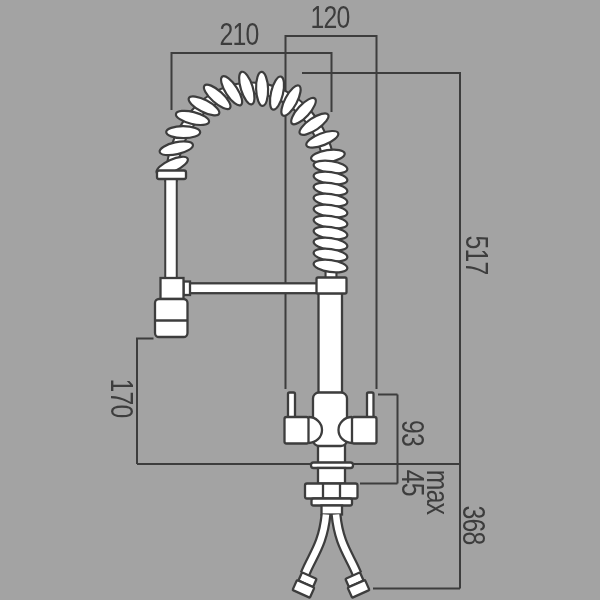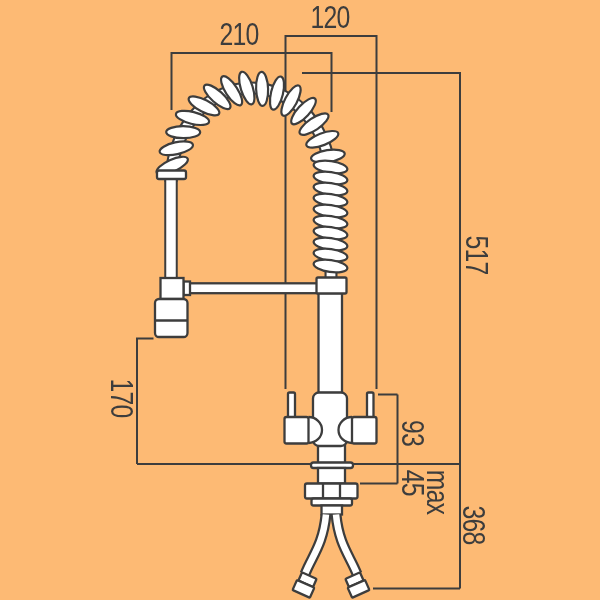--- a/index.html
+++ b/index.html
@@ -1,17 +1,17 @@
 <!DOCTYPE html>
 <html><head>
 <meta charset="utf-8">
 <style>
   html,body{margin:0;padding:0;background:#ffffff;}
   .canvas{
-    position:relative;width:600px;height:600px;background:#fdba74;
+    position:relative;width:600px;height:600px;background:#a3a3a3;
     font-family:"Liberation Sans",sans-serif;overflow:hidden;
   }
   .canvas svg{position:absolute;left:0;top:0;}
   .lbl{
     position:absolute;
     font:400 31px/1 "Liberation Sans",sans-serif;
     color:#3d3d3d;
     white-space:nowrap;
     transform:translate(-50%,-50%) scaleX(0.8);
     letter-spacing:-1px;

